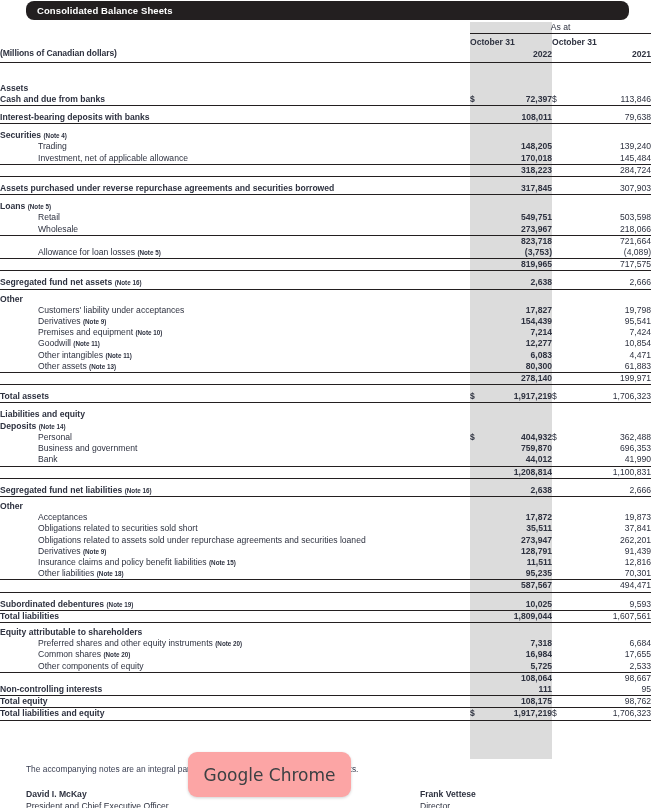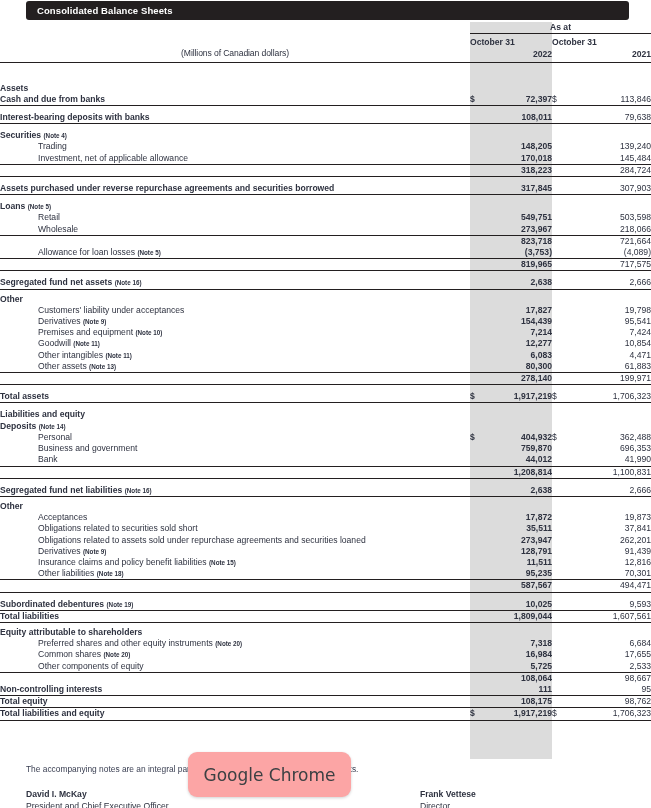--- a/index.html
+++ b/index.html
@@ -17,21 +17,21 @@
   }
 
   
   .title-bar {
     position: absolute;
     left: 26px;
     top: 1px;
     width: 603px;
     height: 19px;
     background: #231f20;
-    border-radius: 3px;
+    border-radius: 8px;
     display: flex;
     align-items: center;
   }
   .title-bar .title-text {
     color: #ffffff;
     font-size: 9.5px;
     font-weight: bold;
     letter-spacing: 0.1px;
     padding-left: 11px;
   }
@@ -78,33 +78,33 @@
   td.label { padding-left: 26px; padding-right: 4px; }
   td.cur   { text-align: left;  padding-left: 4px; }
   td.val   { text-align: right; }
   td.val1  { padding-right: 12px; }
   td.val2  { padding-right: 22px; }
 
   
   .hd        { font-weight: bold; }
   .ind       { padding-left: 38px !important; font-weight: normal; margin-top: 8px; }
   .note      { font-size: 6.3px; font-weight: bold; }
-  .units     { font-size: 6.8px; font-weight: normal; letter-spacing: -0.1px; text-align: center; }
+  .units     { font-size: 6.8px; font-weight: bold; letter-spacing: -0.1px; }
 
   
   .v22 { font-weight: bold; }
   .v21 { font-weight: normal; }
   tr.rule-bot > td { border-bottom: 1px solid #231f20; }
   tr.spacer td { height: 6px; line-height: 6px; font-size: 0; }
   tr.spacer-sm td { height: 4px; line-height: 4px; font-size: 0; }
   .asat-cell {
     border-bottom: 0.8px solid #231f20;
     text-align: center;
     font-size: 7px;
-    font-weight: bold;
+    font-weight: normal;
     padding-bottom: 1px;
     margin-left: 24px;
   }
   .dt-small { font-size: 7px; font-weight: bold; text-align: left; }
   .dt-big   { font-size: 10px; font-weight: bold; text-align: right; }
 
   
   .footnote {
     position: absolute;
     left: 26px;

